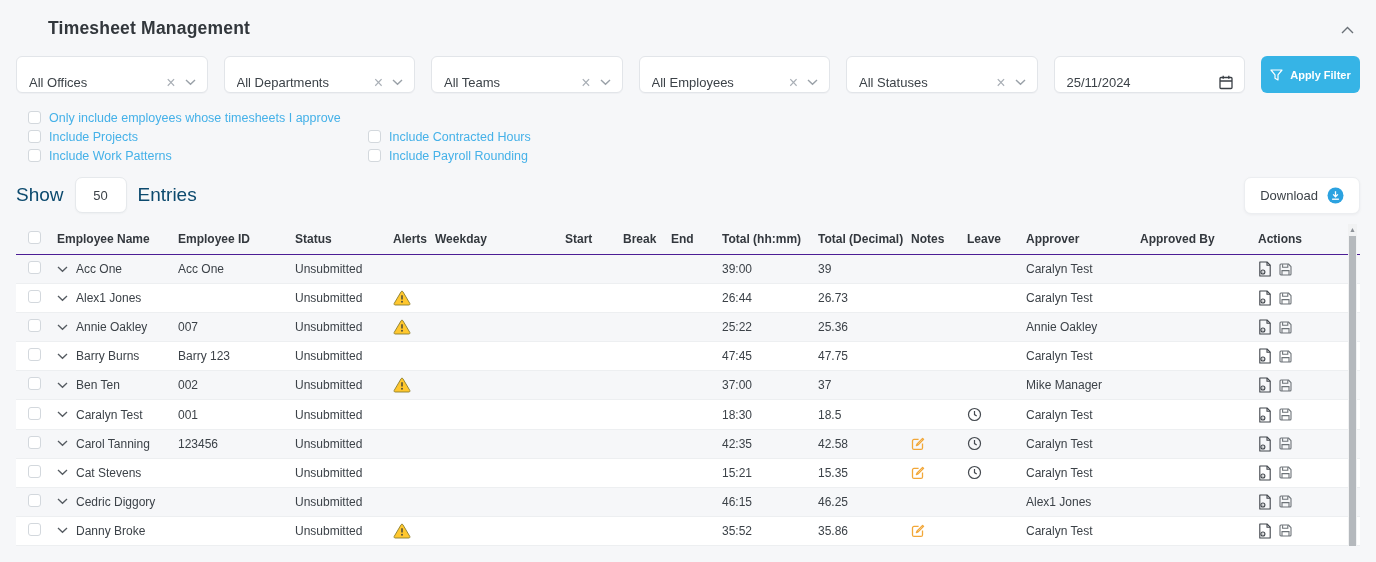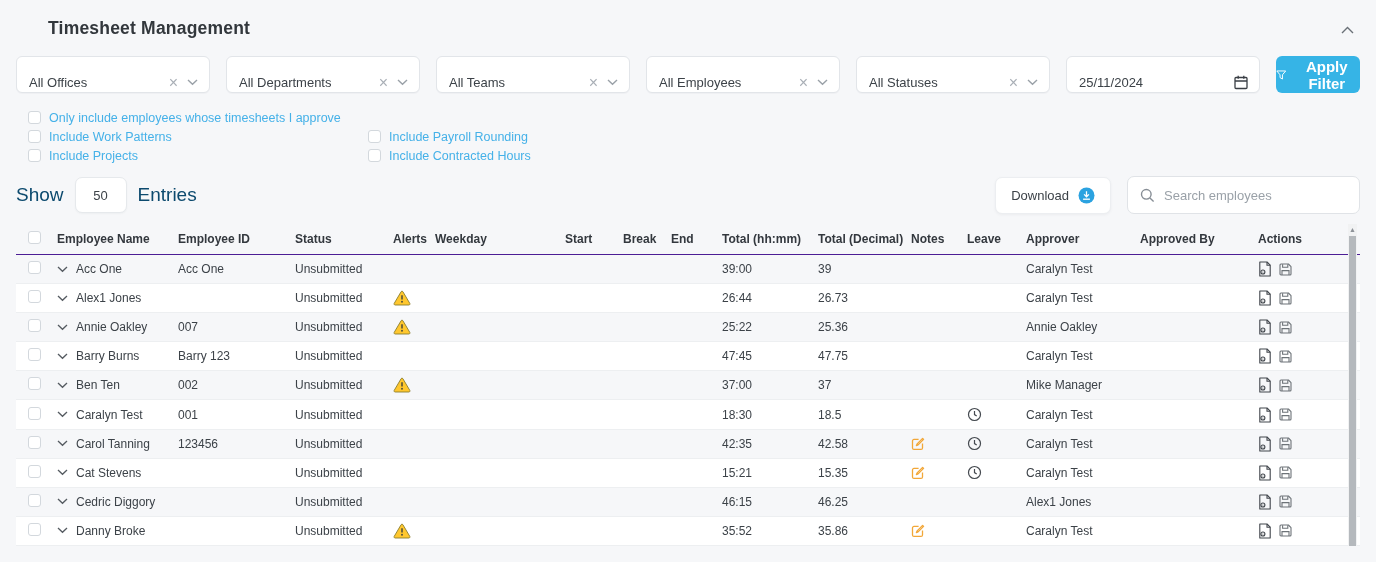--- a/index.html
+++ b/index.html
@@ -20,22 +20,22 @@
   
   .filters { display: flex; gap: 16px; margin: 17px 16px 0 16px; height: 37px; }
   .selectbox, .datebox {
     flex: 1; background: #fff; border: 1px solid #e2e5e9; border-radius: 6px;
     display: flex; align-items: center; padding: 16px 11px 0 12px; font-size: 13px; color: #3c4248;
     box-shadow: 0 1px 1px rgba(30,40,50,.03);
   }
   .selectbox .val, .datebox .val { flex: 1; white-space: nowrap; overflow: hidden; }
   .clear-x { color: #a9afb6; font-size: 16px; line-height: 1; margin-right: 9px; cursor: pointer; }
   .apply-btn {
-    flex: none; width: 84px; background: #36b4e6; border: none; border-radius: 6px;
-    color: #fff; font-size: 15px; font-weight: 700; display: flex; align-items: center;
+    flex: none; width: 99px; background: #36b4e6; border: none; border-radius: 6px;
+    color: #fff; font-size: 11px; font-weight: 700; display: flex; align-items: center;
     justify-content: center; gap: 7px; cursor: pointer; font-family: inherit;
   }
 
   
   .options { margin: 15px 16px 0 16px; }
   .opt-line { display: flex; height: 19px; align-items: center; }
   .option { display: inline-flex; align-items: center; gap: 8px; color: #45b1e8; font-size: 12.5px; cursor: pointer; padding-left: 12px; }
   .option.col1 { width: 340px; }
   input[type="checkbox"] {
     appearance: none; -webkit-appearance: none; width: 13px; height: 13px; flex: none;
@@ -155,59 +155,52 @@
   <div class="options">
     <div class="opt-line">
       <label class="option">
         <input type="checkbox" style="">
         <span>Only include employees whose timesheets I approve</span>
       </label>
     </div>
     <div class="opt-line">
       <label class="option col1">
         <input type="checkbox" style="">
+        <span>Include Projects</span>
+      </label>
+      <label class="option">
+        <input type="checkbox" style="">
+        <span>Include Contracted Hours</span>
+      </label>
+    </div>
+    <div class="opt-line">
+      <label class="option col1">
+        <input type="checkbox" style="">
         <span>Include Work Patterns</span>
       </label>
       <label class="option">
         <input type="checkbox" style="">
         <span>Include Payroll Rounding</span>
-      </label>
-    </div>
-    <div class="opt-line">
-      <label class="option col1">
-        <input type="checkbox" style="">
-        <span>Include Projects</span>
-      </label>
-      <label class="option">
-        <input type="checkbox" style="">
-        <span>Include Contracted Hours</span>
       </label>
     </div>
   </div>
 
   <div class="toolbar">
     <span class="show-label">Show</span>
     <input class="entries-input" value="50" style="">
     <span class="entries-label">Entries</span>
     <div class="toolbar-right">
       <button class="download-btn">
         <span>Download</span>
         <svg width="17" height="17" viewBox="0 0 17 17">
             <circle cx="8.5" cy="8.5" r="8" fill="#2ba2e0"></circle>
             <path d="M8.5 4.3v5M6.1 7.4l2.4 2.4 2.4-2.4" stroke="#fff" stroke-width="1.3" fill="none"></path>
             <path d="M5.1 12.2h6.8" stroke="#fff" stroke-width="1.3"></path>
           </svg>
       </button>
-      <div class="searchbox">
-        <svg width="15" height="15" viewBox="0 0 15 15" fill="none" stroke="#878e96" stroke-width="1.4">
-            <circle cx="6.3" cy="6.3" r="4.8"></circle>
-            <path d="M9.9 9.9l3.7 3.7"></path>
-          </svg>
-        <input type="text" placeholder="Search employees" style="">
-      </div>
     </div>
   </div>
 
   <div class="table">
     <div class="grid thead">
       <div class="cell"><input type="checkbox" style=""></div>
       <div class="cell">Employee Name</div>
       <div class="cell">Employee ID</div>
       <div class="cell">Status</div>
       <div class="cell">Alerts</div>

